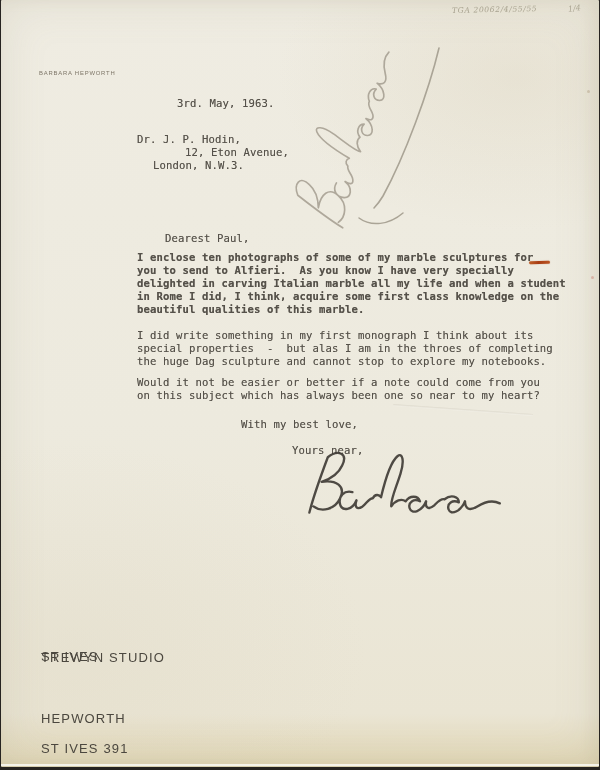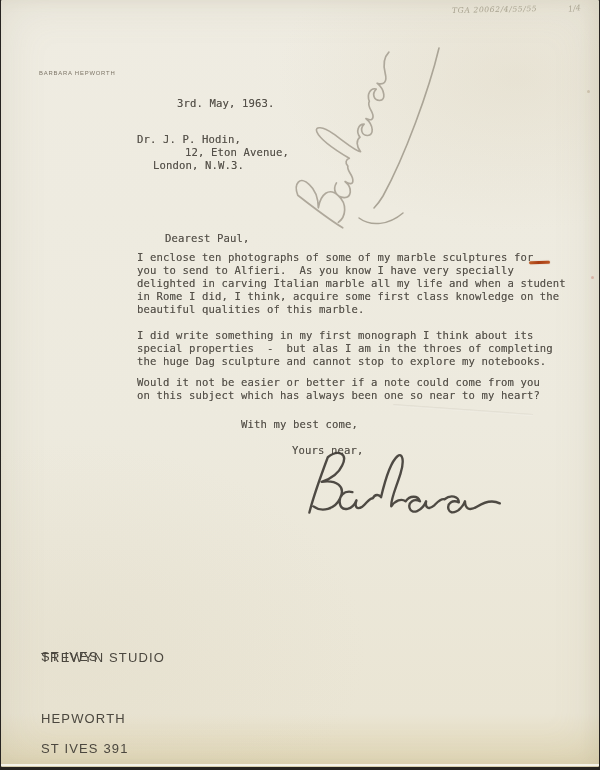--- a/index.html
+++ b/index.html
@@ -80,34 +80,34 @@
   <svg class="sig-pencil" width="205" height="78" viewBox="0 0 210 80">
     <use href="#sig-path" stroke="#a7a193" stroke-width="1.7" opacity="0.9"></use>
   </svg>
 
   <svg class="pencil-line" width="100" height="205" viewBox="0 0 100 205">
     <path d="M86,10 C76,52 52,118 30,158 C27,163 24,167 21,170" fill="none" stroke="#aaa496" stroke-width="1.6" stroke-linecap="round"></path>
     <path d="M6,180 C18,189 36,187 50,175" fill="none" stroke="#aaa496" stroke-width="1.5" stroke-linecap="round"></path>
   </svg>
 
   <div class="type" style="left:136px;top:232px;margin-left:28px;">Dearest Paul,</div>
-  <div class="type" style="left:136px;top:251px;">I enclose ten photographs of some of my marble sculptures for
+  <div class="type" style="left:136px;top:251px;font-weight:bold;">I enclose ten photographs of some of my marble sculptures for
 you to send to Alfieri.  As you know I have very specially
 delighted in carving Italian marble all my life and when a student
 in Rome I did, I think, acquire some first class knowledge on the
 beautiful qualities of this marble.</div>
   <div class="type" style="left:136px;top:376px;">Would it not be easier or better if a note could come from you
 on this subject which has always been one so near to my heart?</div>
   <div class="type" style="left:136px;top:329px;">I did write something in my first monograph I think about its
 special properties  -  but alas I am in the throes of completing
 the huge Dag sculpture and cannot stop to explore my notebooks.</div>
 
   <div class="red-dash"></div>
 
-  <div class="type" style="left:240px;top:418px;">With my best come,</div>
+  <div class="type" style="left:240px;top:418px;">With my best love,</div>
   <div class="type" style="left:291px;top:444px;">Yours near,</div>
 
   <svg class="sig-ink" width="215" height="82" viewBox="0 0 210 80">
     <use href="#sig-path" stroke="#403c36" stroke-width="2.3" opacity="0.92"></use>
   </svg>
 
   <div class="crease"></div>
   <div class="speck speck1"></div>
   <div class="speck speck2"></div>
 

